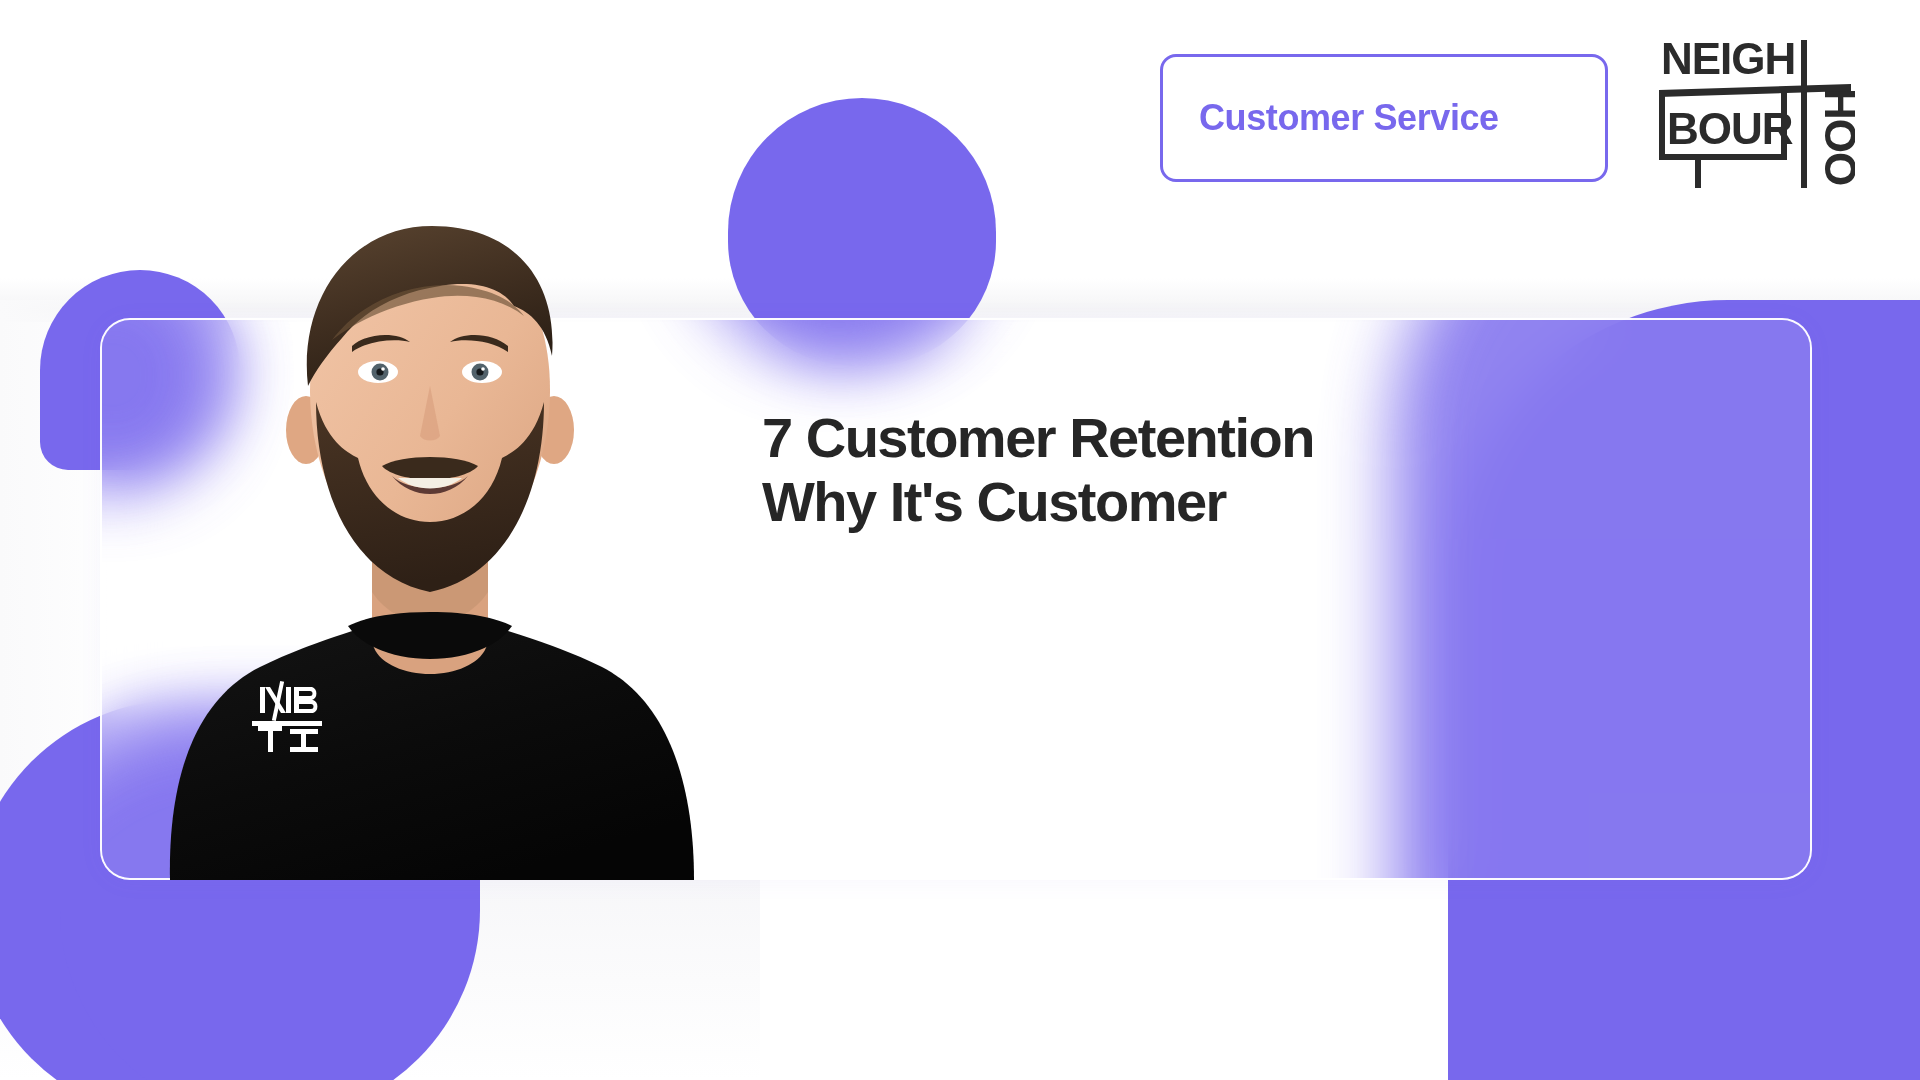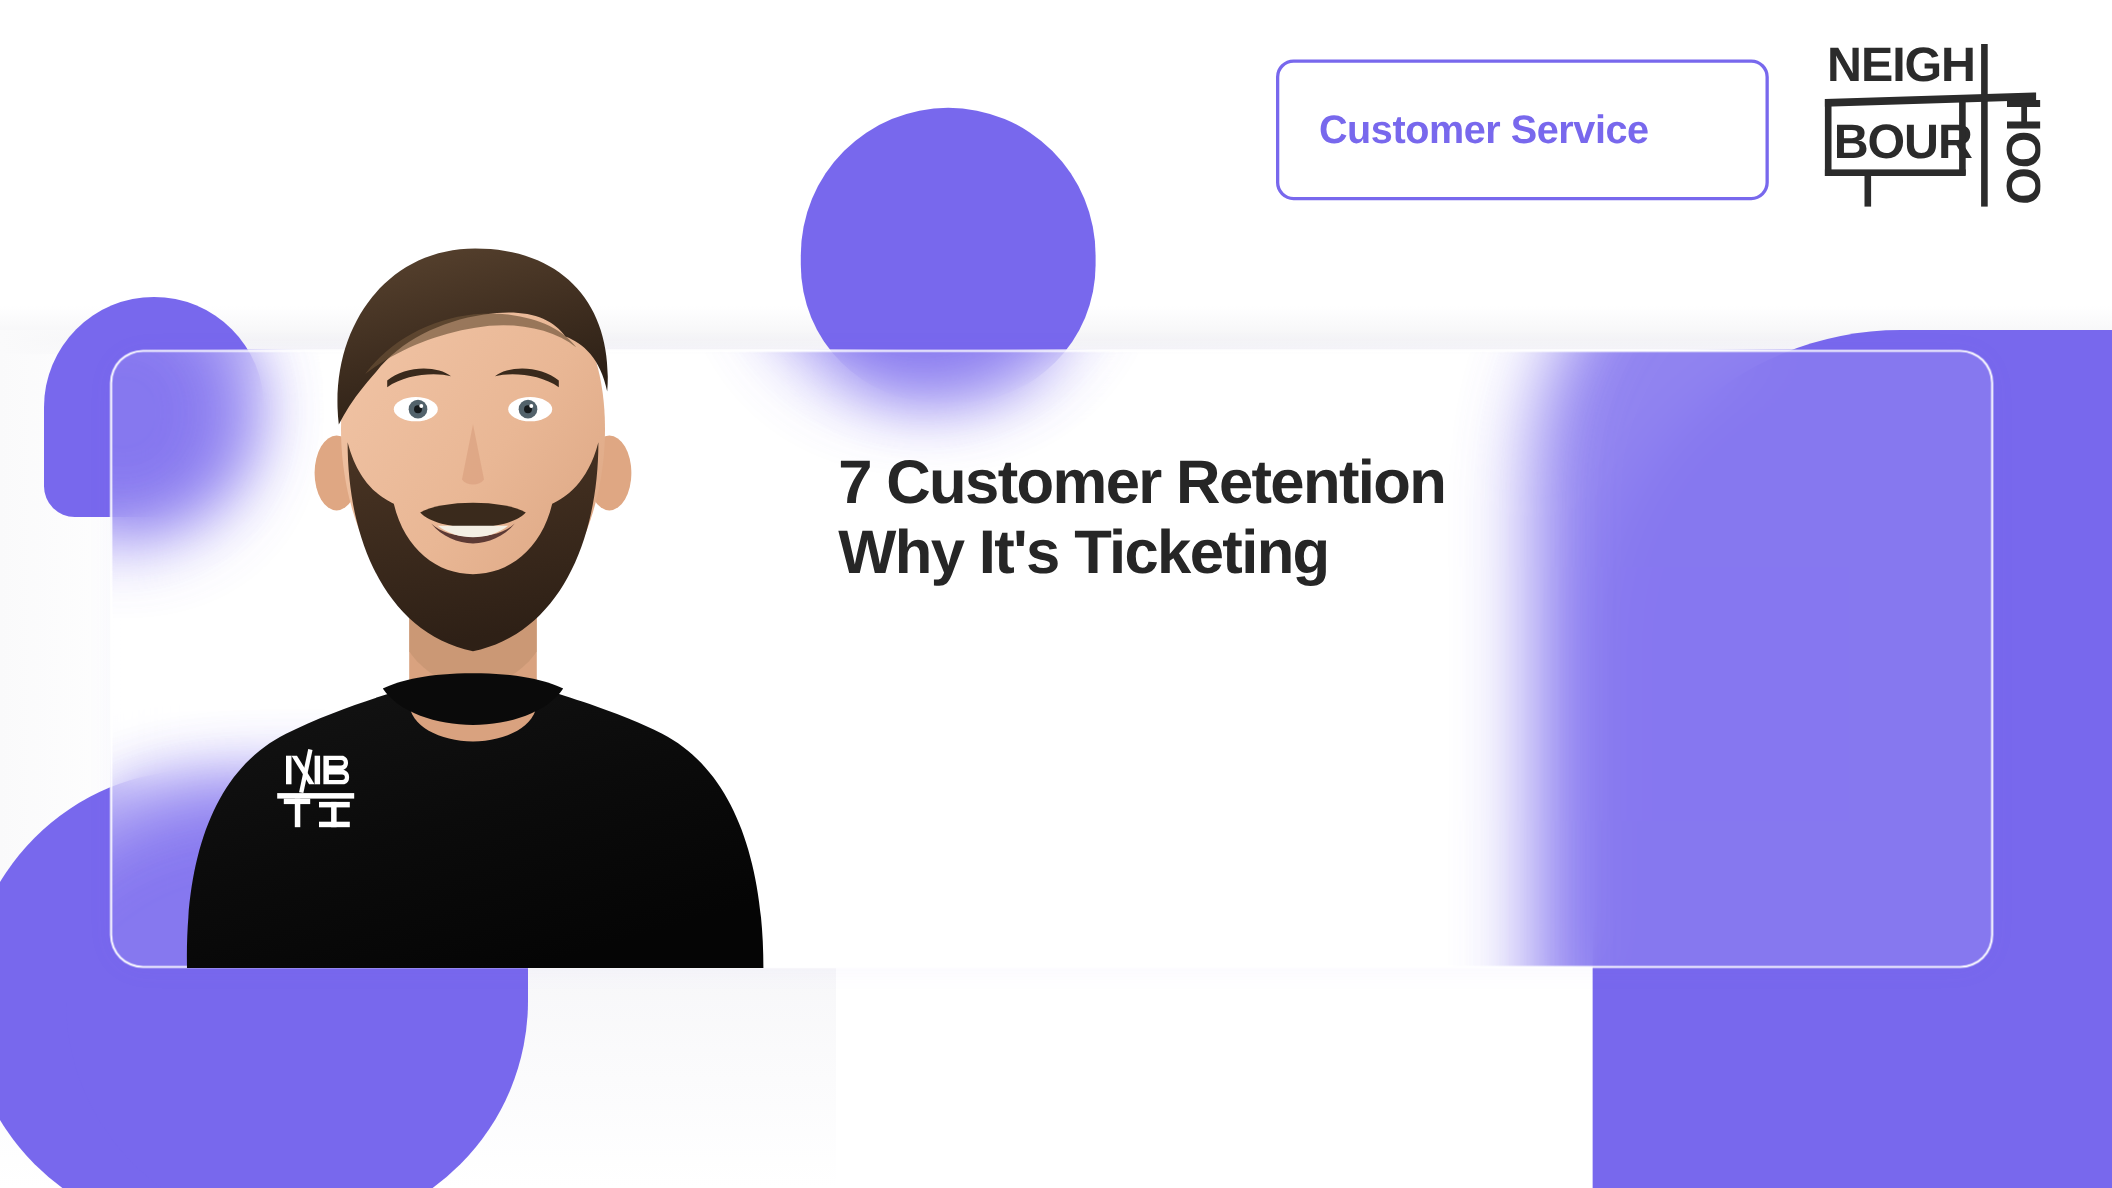--- a/index.html
+++ b/index.html
@@ -251,21 +251,21 @@
         <rect x="-2" y="41" width="24" height="5"></rect>
         <rect x="30" y="44" width="28" height="5"></rect>
         <rect x="30" y="62" width="28" height="5"></rect>
         <rect x="41" y="44" width="5" height="23"></rect>
       </g>
     </svg>
   </div>
 
   <h1 class="headline">
     <span class="hl-line">7 Customer Retention</span>
-    <span class="hl-line">Why It's Ticketing</span>
+    <span class="hl-line">Why It's Customer</span>
   </h1>
 
   <div class="badge">
     <div class="badge-text">
       <span class="b-line">Customer Service</span>
     </div>
   </div>
 
   <div class="brand-logo">
     <svg viewBox="0 0 200 160" xmlns="http://www.w3.org/2000/svg">

